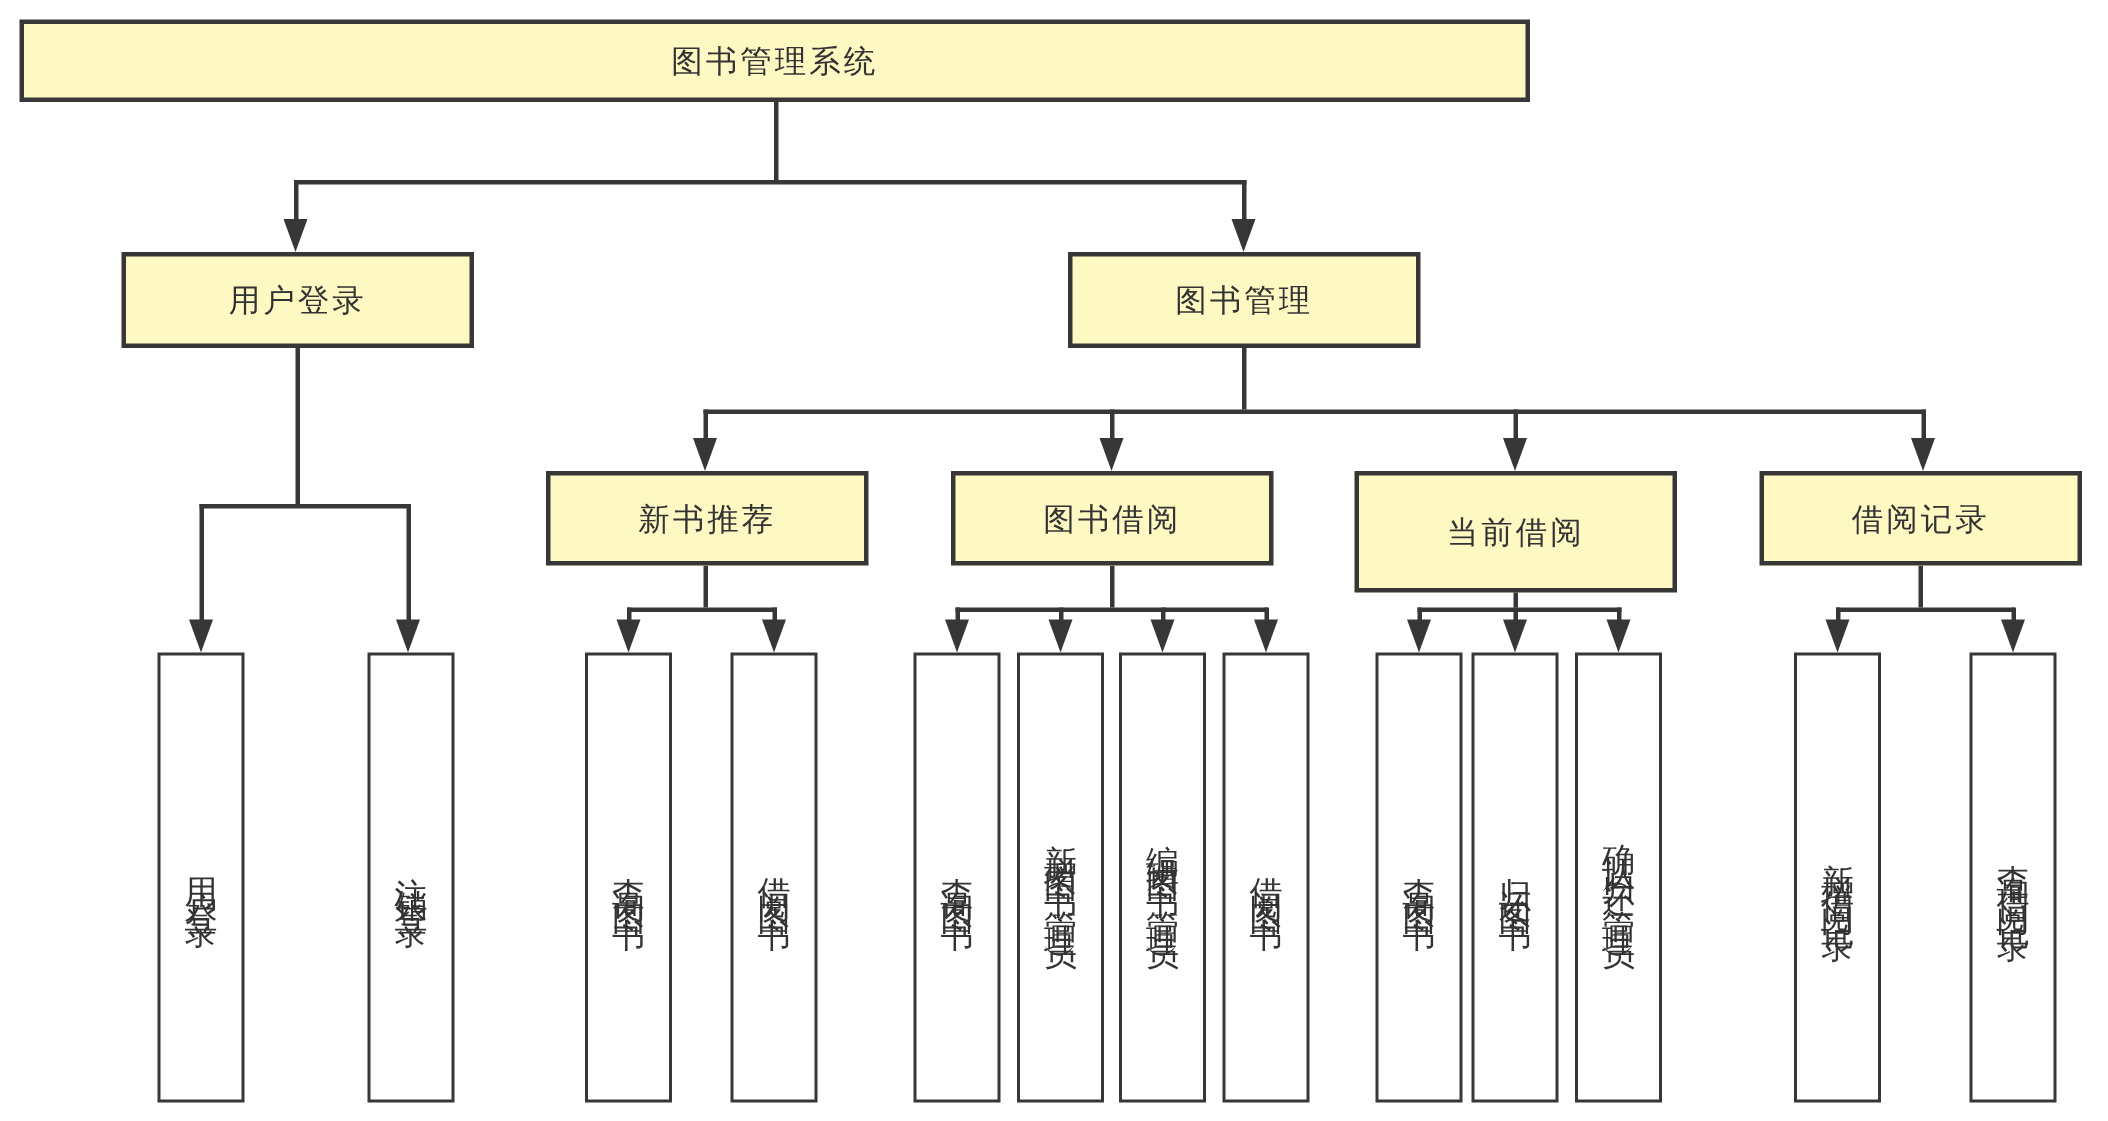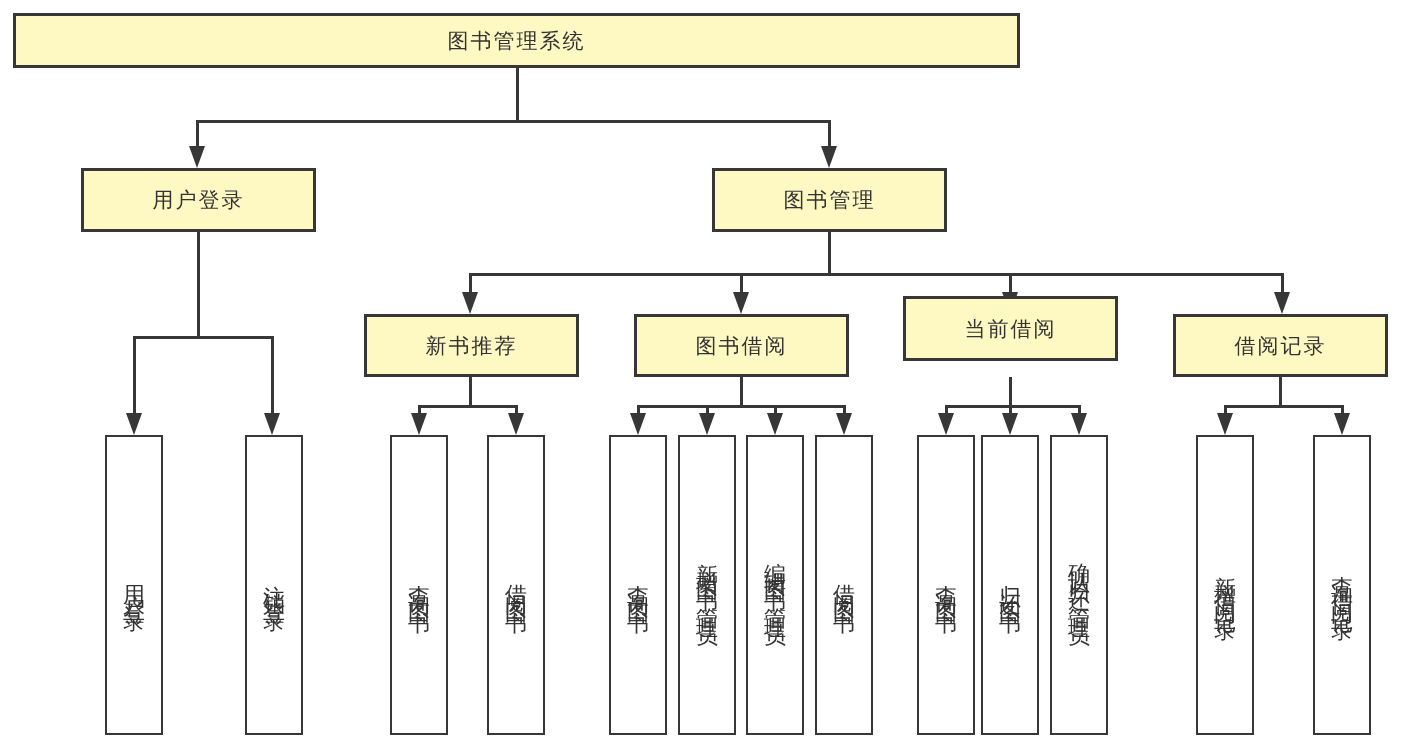--- a/index.html
+++ b/index.html
@@ -110,21 +110,21 @@
   <div class="arrow" style="left:1002px; top:292px;"></div>
   <div class="vline" style="left:1281px; top:273px; height:24px;"></div>
   <div class="arrow" style="left:1274px; top:292px;"></div>
 
   <div class="box" style="left:634px; top:314px; width:215px; height:63px;">
     <span>图书借阅</span>
   </div>
   <div class="box" style="left:364px; top:314px; width:215px; height:63px;">
     <span>新书推荐</span>
   </div>
-  <div class="box" style="left:903px; top:296px; width:215px; height:65px;">
+  <div class="box" style="left:903px; top:314px; width:215px; height:81px;">
     <span>当前借阅</span>
   </div>
   <div class="box" style="left:1173px; top:314px; width:215px; height:63px;">
     <span>借阅记录</span>
   </div>
 
   <div class="vline" style="left:469px; top:377px; height:28px;"></div>
   <div class="hline" style="left:418px; top:405px; width:100px;"></div>
   <div class="vline" style="left:418px; top:405px; height:12px;"></div>
   <div class="arrow" style="left:411px; top:413px;"></div>

